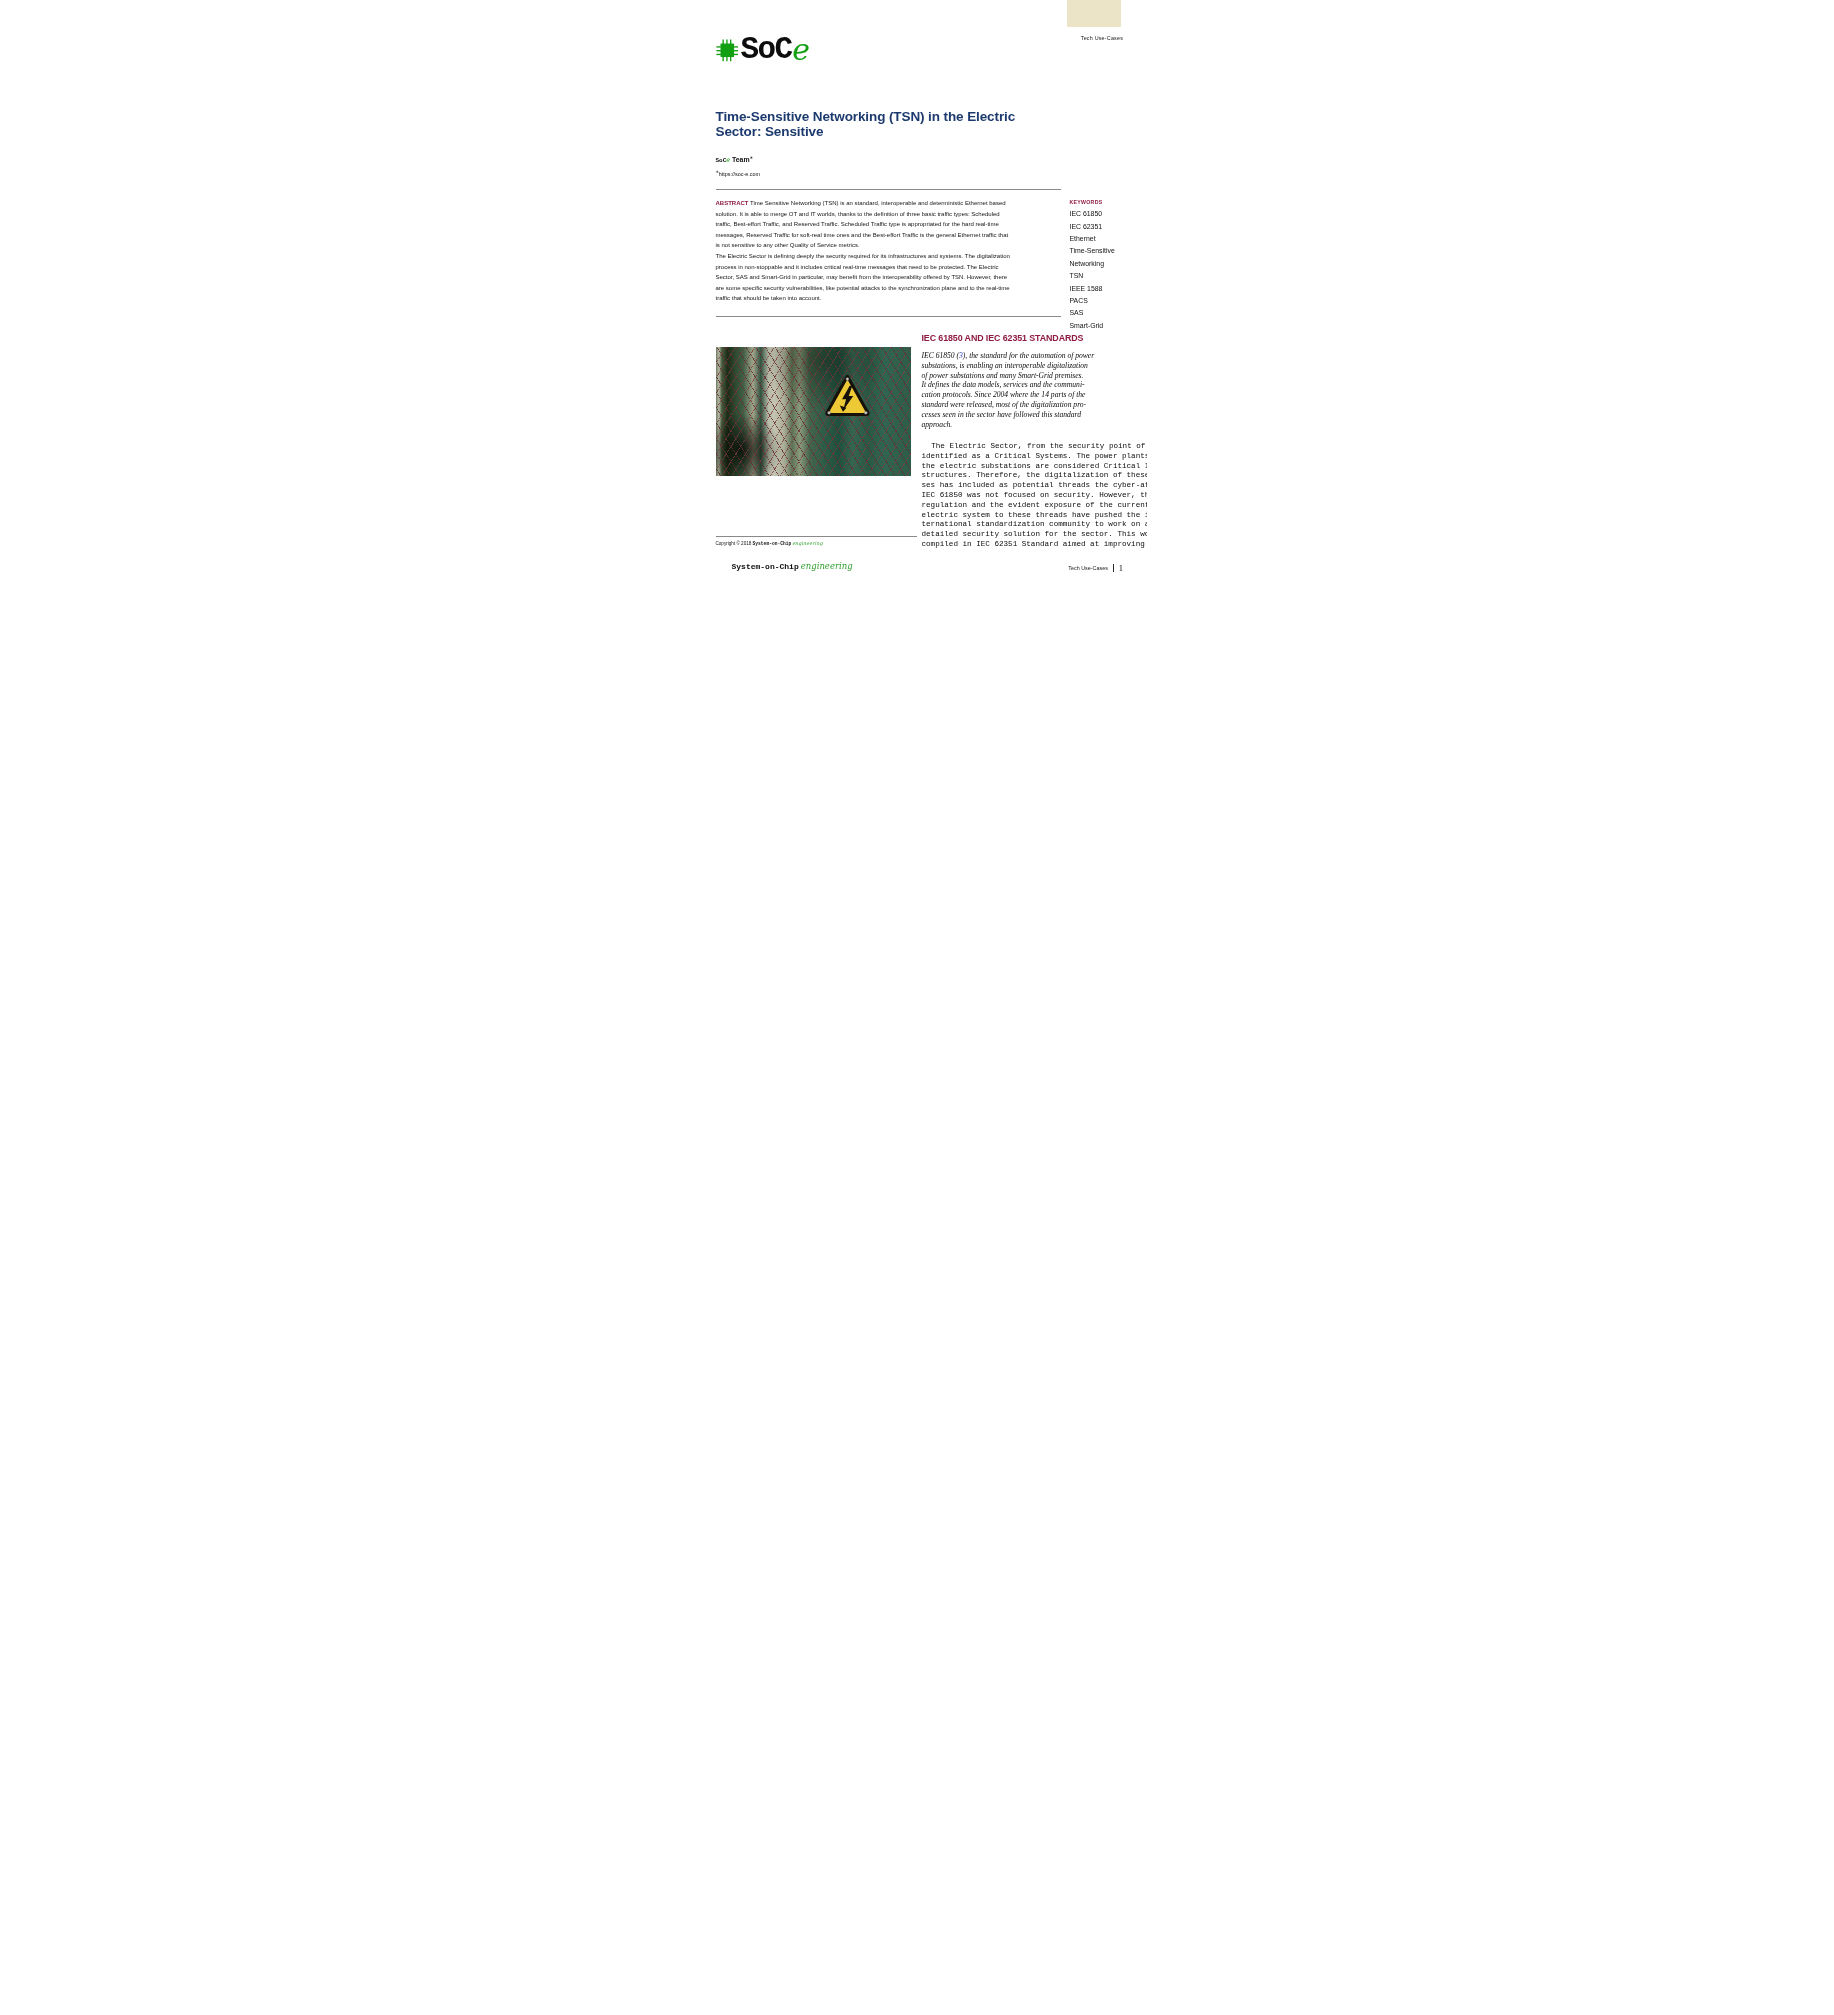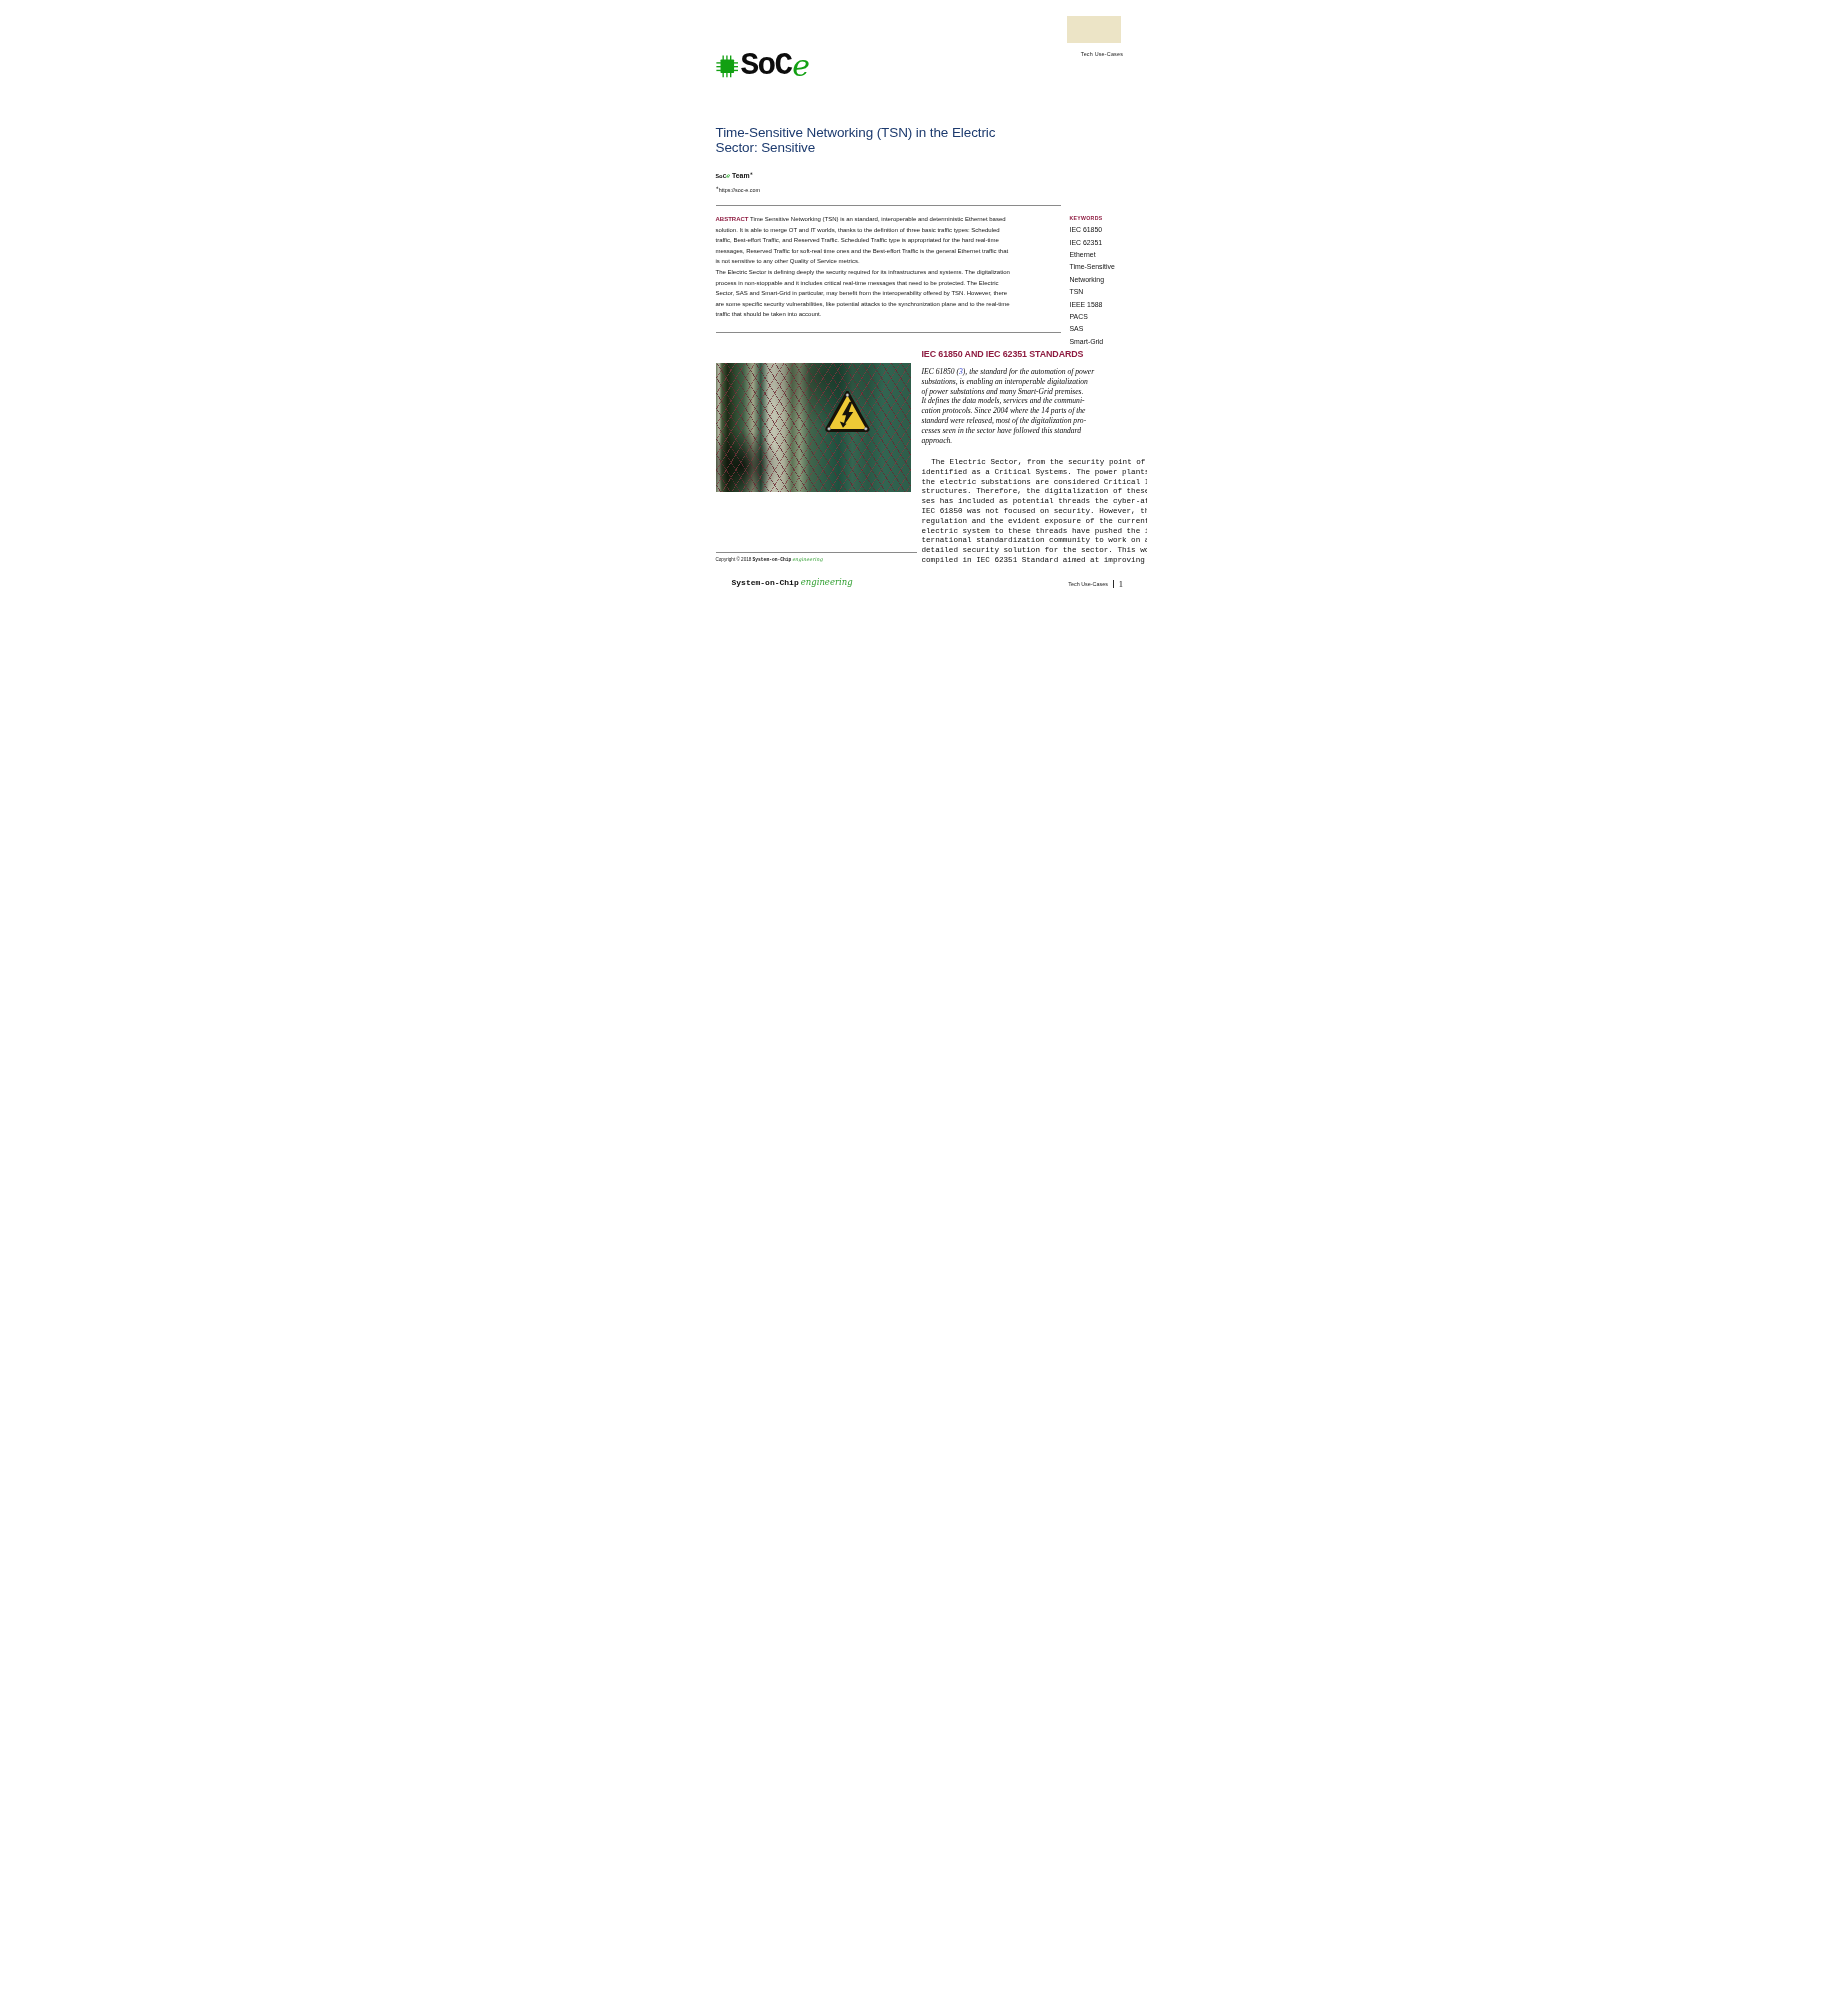--- a/index.html
+++ b/index.html
@@ -2,31 +2,31 @@
 <html style="font-size:6.4px"><head>
 <meta charset="utf-8">
 <style>
   :root{
     --navy:#1c3a6e; --maroon:#8e1b40; --green:#12a012; --greenit:#2f9e2f;
     --beige:#ece4c6; --rule:#8a8a8a; --blue:#2433cc; --ink:#141414;
   }
   *{margin:0;padding:0;box-sizing:border-box;}
   html,body{background:#ffffff;}
   body{font-family:"Liberation Sans",sans-serif;color:var(--ink);}
-  .page{position:relative;width:459px;height:593px;margin:16px auto;background:#ffffff;overflow:hidden;}
+  .page{position:relative;width:459px;height:593px;margin:0 auto;background:#ffffff;overflow:hidden;}
 
   .beige-block{position:absolute;left:379px;top:0;width:54px;height:26.6px;background:var(--beige);}
   .corner-label{position:absolute;top:35px;right:23.4px;font-size:5.4px;letter-spacing:0.2px;color:#1b1b1b;}
 
   .logo{position:absolute;left:28px;top:39px;display:flex;align-items:center;}
   .logo .chip{width:22.6px;height:22.6px;margin-right:2.4px;}
   .logo .soc{font-family:"Liberation Mono",monospace;font-weight:bold;font-size:31px;line-height:22.6px;color:#0d0d0d;letter-spacing:-1.6px;}
   .logo .e{font-family:"DejaVu Serif",serif;font-style:italic;font-size:30px;line-height:22.6px;color:var(--green);margin-left:0.8px;}
 
-  .title{position:absolute;left:28px;top:109px;width:363px;font-weight:normal;font-size:13.5px;line-height:15px;color:var(--navy);letter-spacing:-0.1px;}
+  .title{position:absolute;left:28px;top:109px;width:363px;font-weight:bold;font-size:13.5px;line-height:15px;color:var(--navy);letter-spacing:-0.1px;}
 
   .author{position:absolute;left:28px;top:155px;font-size:6.9px;color:#0d0d0d;}
   .author .mono{font-family:"Liberation Mono",monospace;font-weight:bold;font-size:6px;}
   .author .ital{font-family:"DejaVu Serif",serif;font-style:italic;color:var(--green);font-size:6.4px;}
   .author .team{font-weight:bold;}
   .author sup{font-size:4.4px;vertical-align:super;}
   .affil{position:absolute;left:28px;top:169px;font-size:5.4px;color:#111;}
   .affil sup{font-size:4px;vertical-align:super;}
 
   .rule{position:absolute;height:0.6px;background:var(--rule);}

